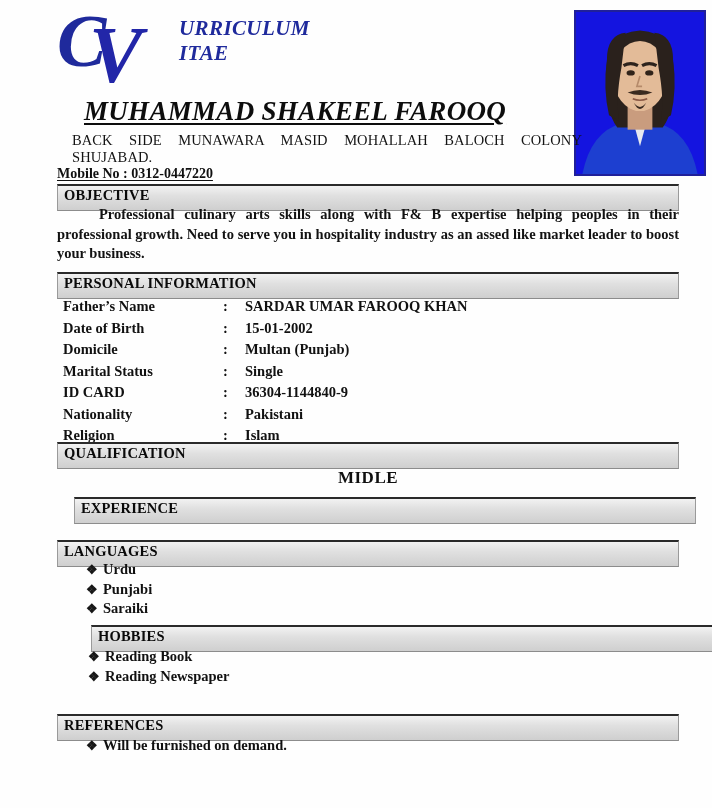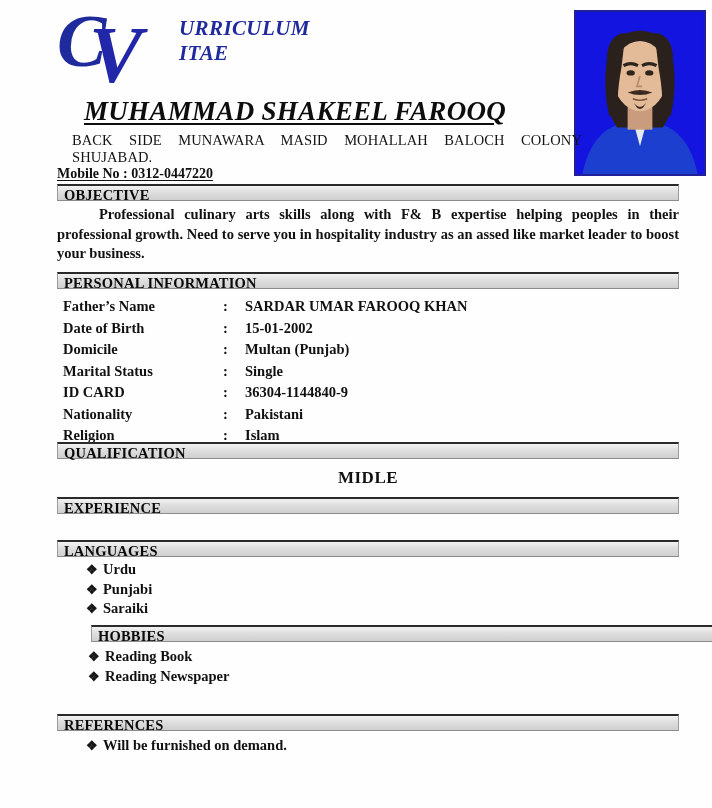--- a/index.html
+++ b/index.html
@@ -104,21 +104,21 @@
     text-underline-offset: 2px;
     color: #101010;
     white-space: nowrap;
   }
 
   
   .sec-bar {
     position: absolute;
     left: 57px;
     width: 622px;
-    height: 17px;
+    height: 27px;
     border-top: 2px solid #2a2a2a;
     border-bottom: 1px solid #8c8c8c;
     border-left: 1px solid #9a9a9a;
     border-right: 1px solid #9a9a9a;
     background: linear-gradient(to bottom, #f2f2f2 0%, #e0e0e0 40%, #cfcfcf 100%);
     box-sizing: border-box;
   }
   .sec-bar .sec-title {
     position: absolute;
     left: 6px;
@@ -285,21 +285,21 @@
       <span class="pinfo-colon">:</span>
       <span class="pinfo-value">Islam</span>
     </div>
   </div>
 
   <div class="sec-bar" style="top:442px;">
     <span class="sec-title">QUALIFICATION</span>
   </div>
   <div class="centered" style="top:468px;">MIDLE</div>
 
-  <div class="sec-bar" style="top:497px;">
+  <div class="sec-bar" style="top:497px;margin-left:17px;">
     <span class="sec-title">EXPERIENCE</span>
   </div>
 
   <div class="sec-bar" style="top:540px;">
     <span class="sec-title">LANGUAGES</span>
   </div>
   <div class="blist" style="left:86px;top:560px;">
     <div class="bitem">
       <span class="bullet">❖</span><span>Urdu</span>
     </div>

